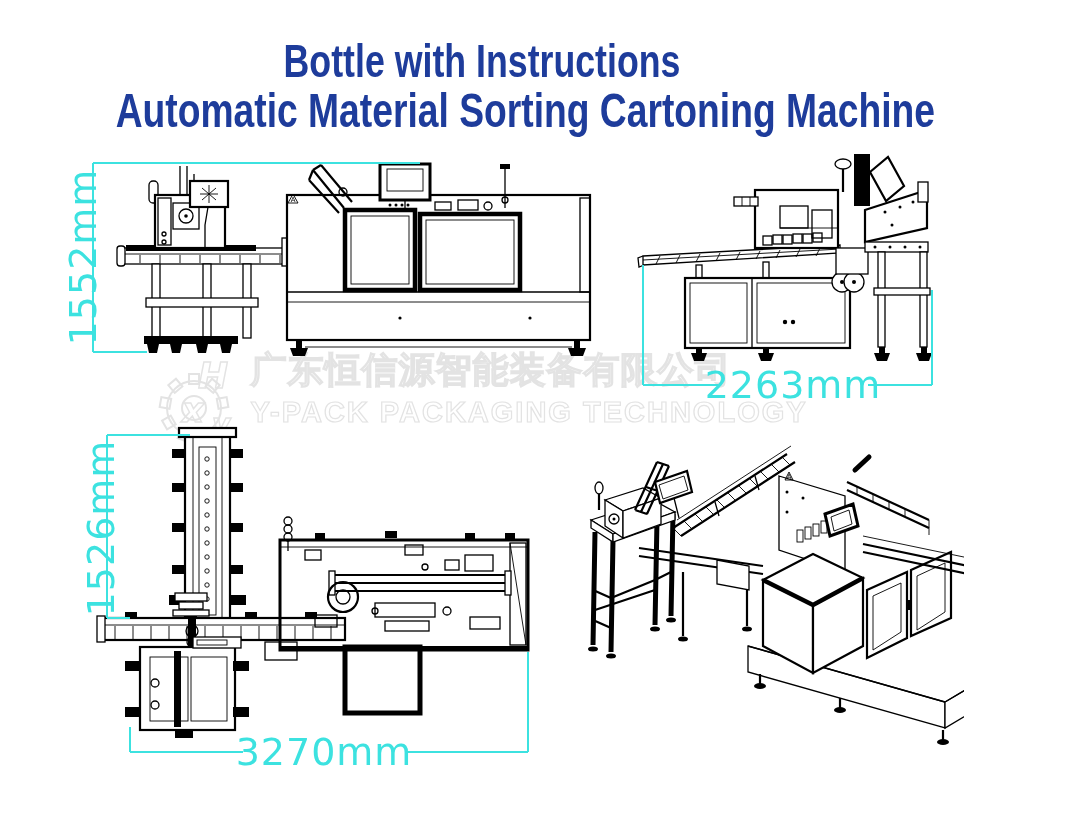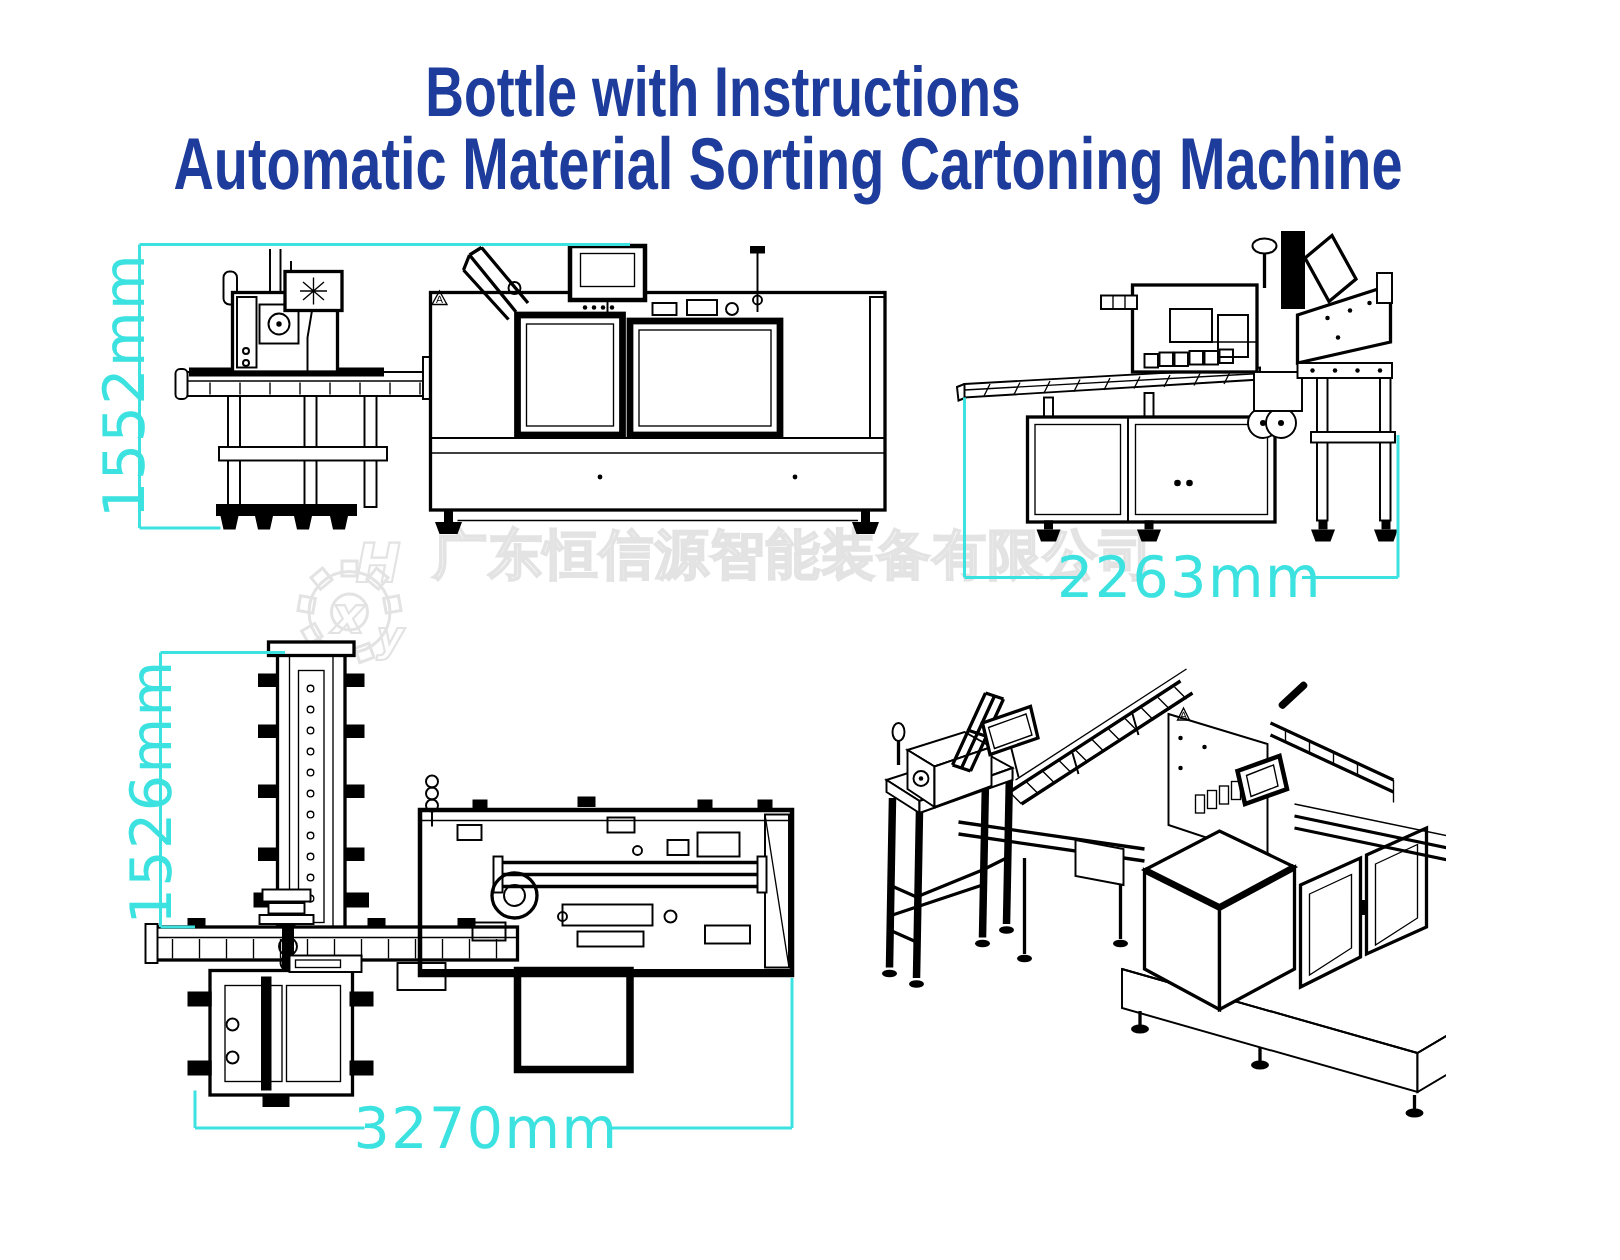--- a/index.html
+++ b/index.html
@@ -61,20 +61,21 @@
           <rect x="33" y="24" width="10" height="10" transform="rotate(280 38 58)"></rect>
           <rect x="33" y="24" width="10" height="10" transform="rotate(320 38 58)"></rect>
         </g>
       </g>
       <text class="wmtxt" x="42" y="38" font-size="36" font-style="italic">H</text>
       <text class="wmtxt" x="26" y="72" font-size="34" font-style="italic">x</text>
       <text class="wmtxt" x="56" y="84" font-size="28" font-style="italic">y</text>
     </svg>
     <div class="wm-text">
       <div class="wm-cn">广东恒信源智能装备有限公司</div>
+      <div class="wm-en">Y-PACK PACKAGING TECHNOLOGY</div>
     </div>
   </div>
 
   <svg class="dw" style="left:60px;top:150px" width="540" height="215" viewBox="0 0 540 215">
     <g>
 
       <rect class="wf" x="63" y="98" width="222" height="16"></rect>
       <line class="ln1" x1="63" y1="104" x2="285" y2="104"></line>
       <path class="ln1" d="M80,105 V113 M100,105 V113 M120,105 V113 M140,105 V113 M160,105 V113 M180,105 V113 M200,105 V113 M220,105 V113 M240,105 V113 M260,105 V113"></path>
       <rect class="bk" x="66" y="95" width="130" height="6"></rect>

